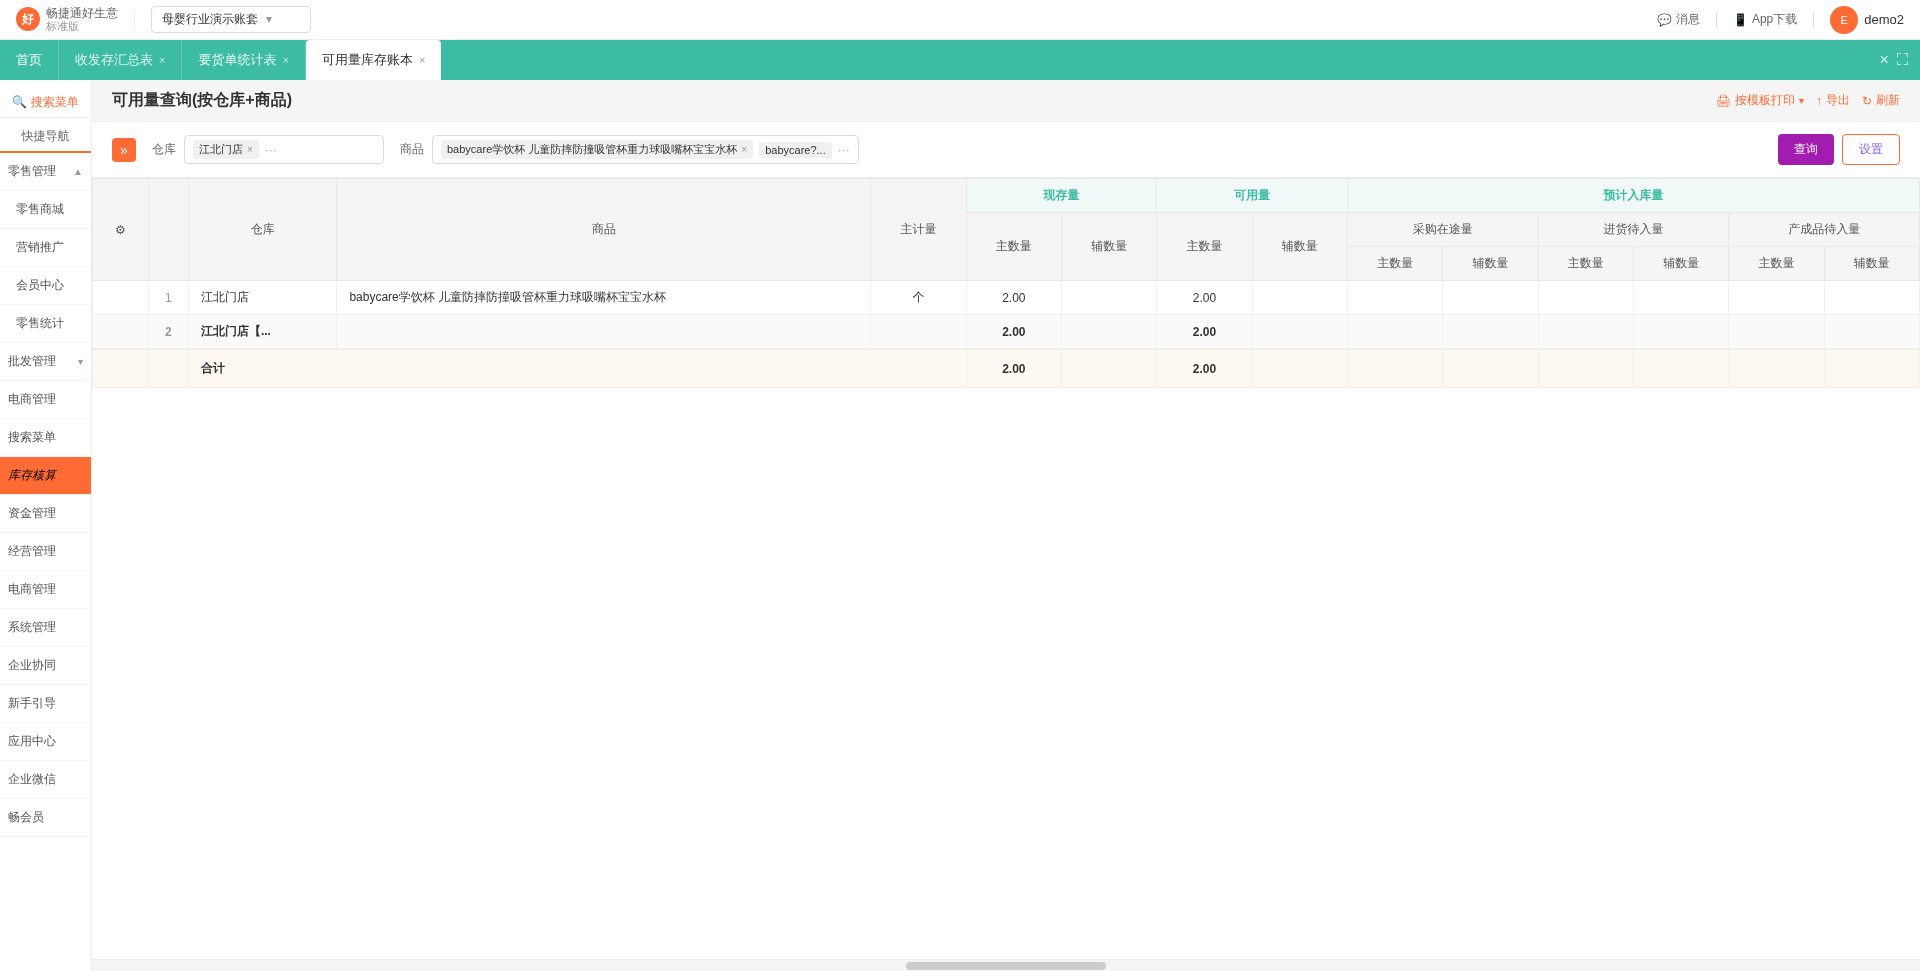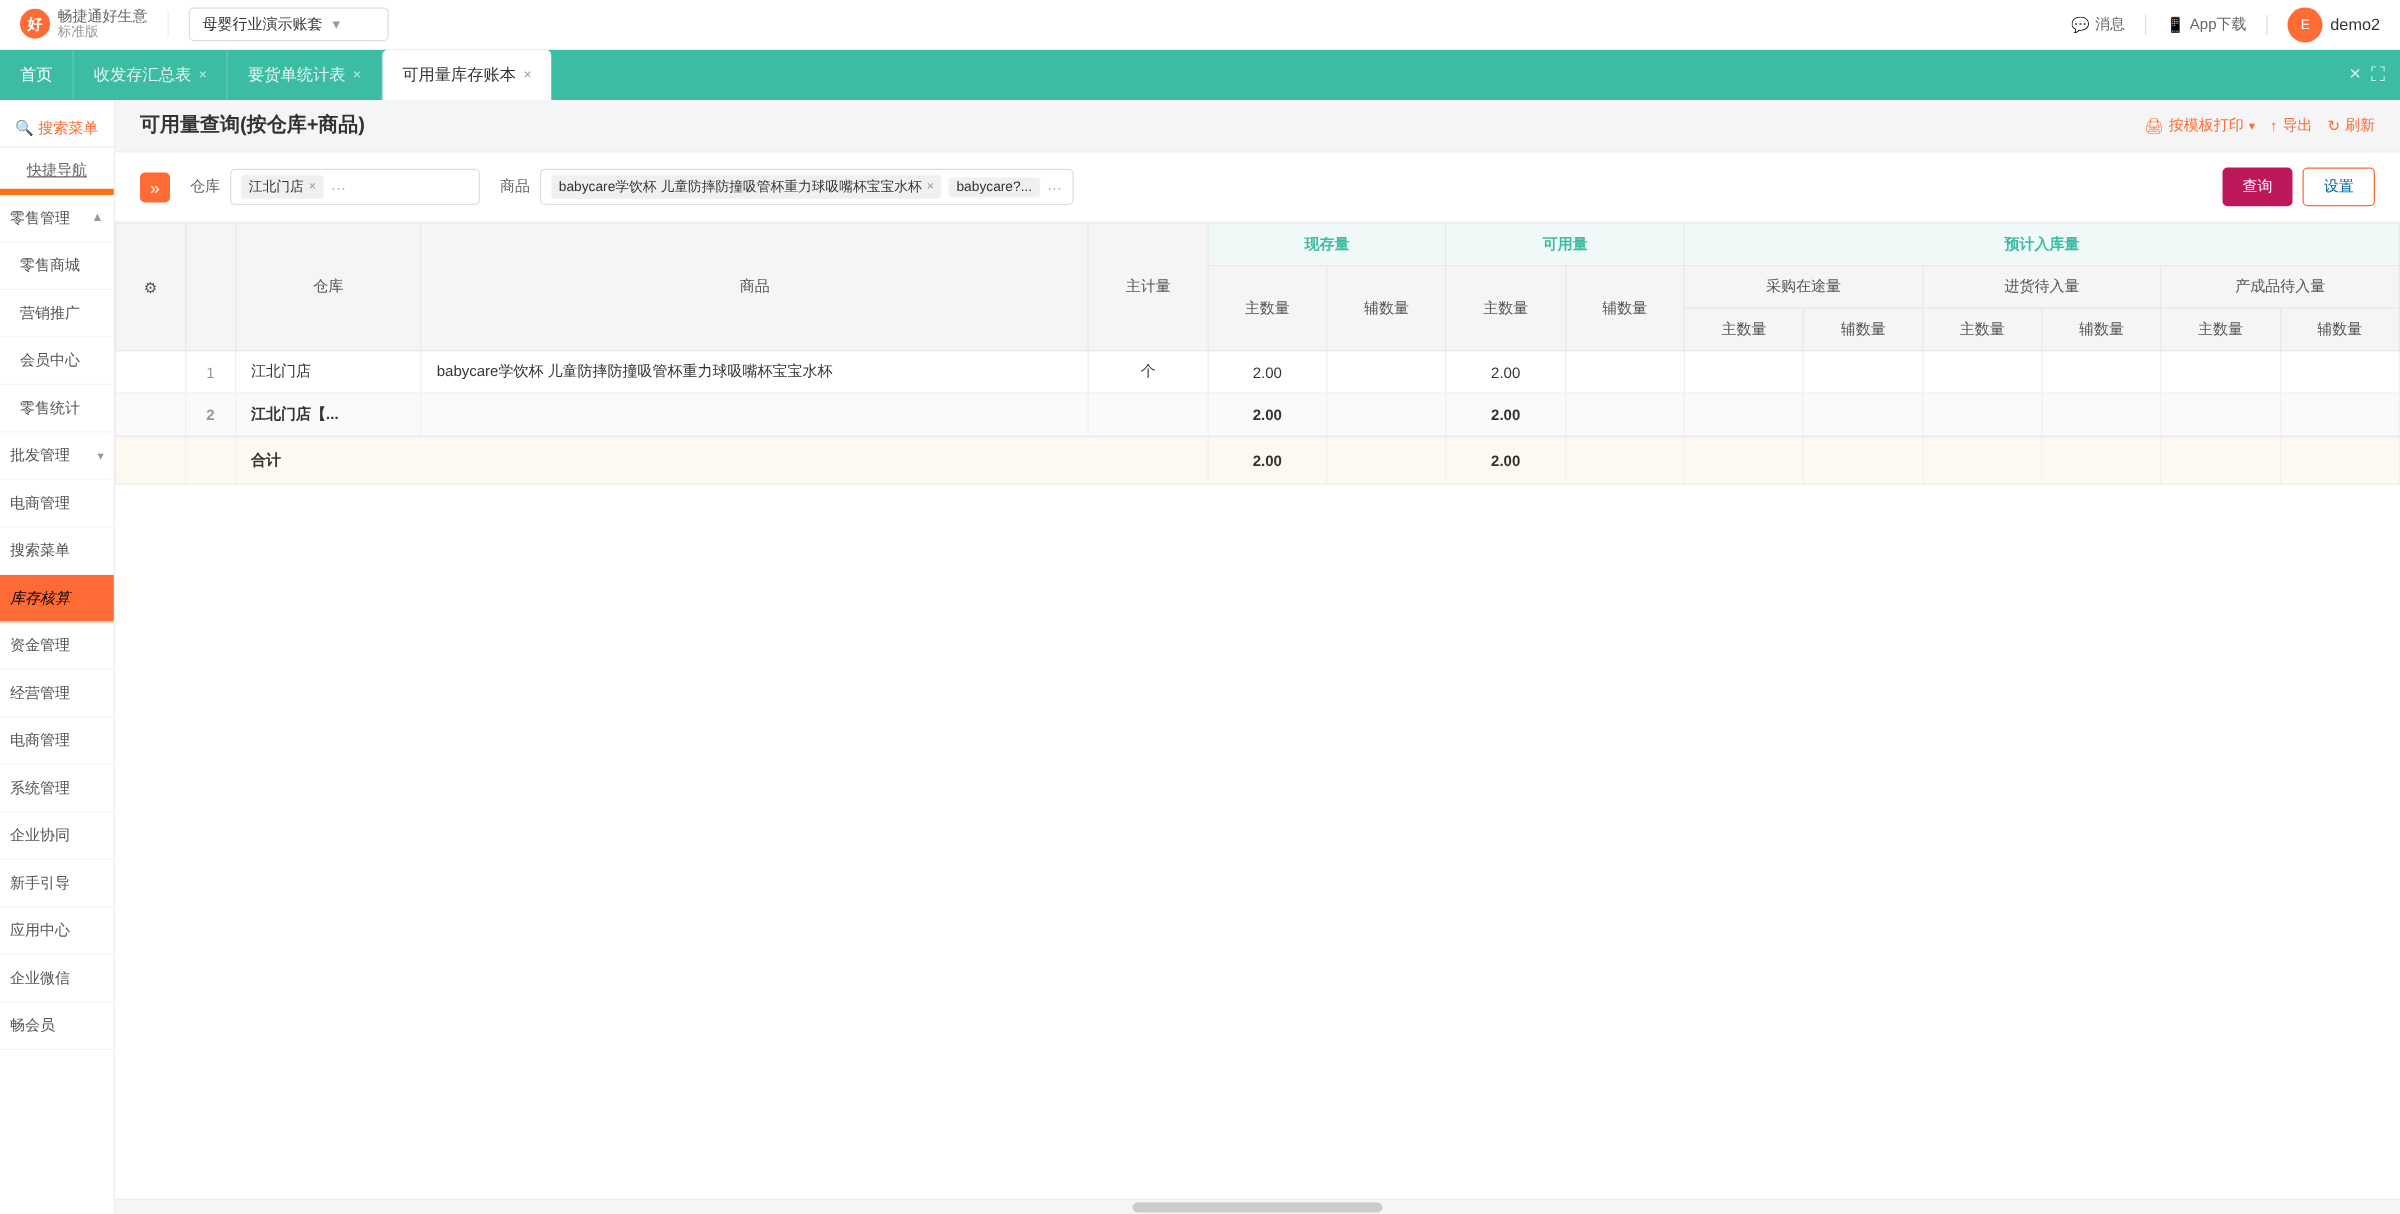--- a/index.html
+++ b/index.html
@@ -26,21 +26,21 @@
     .tab-home { font-size: 13px; color: white; }
     .tab-actions { margin-left: auto; display: flex; align-items: center; gap: 8px; padding-right: 12px; }
     .tab-action-btn { color: white; font-size: 16px; cursor: pointer; opacity: 0.8; }
 
     
     .main-layout { display: flex; height: calc(971px - 80px); }
 
     
     .sidebar { width: 92px; background: #fff; border-right: 1px solid #eee; display: flex; flex-direction: column; padding-top: 8px; flex-shrink: 0; }
     .sidebar-search { padding: 6px 8px; font-size: 12px; color: #ff6b35; cursor: pointer; border-bottom: 1px solid #eee; margin-bottom: 4px; text-align: center; }
-    .sidebar-nav { padding: 6px 8px; font-size: 12px; color: #666; cursor: pointer; border-bottom: 5px solid #f97316; text-align: center; text-decoration: underline; }
+    .sidebar-nav { padding: 6px 8px; font-size: 12px; color: #666; cursor: pointer; border-bottom: 2px solid #f97316; text-align: center; }
     .sidebar-item { padding: 10px 8px; font-size: 12px; color: #555; cursor: pointer; display: flex; align-items: center; justify-content: space-between; border-bottom: 1px solid #f5f5f5; }
     .sidebar-item.active { background: #ff6b35; color: #000000; font-style: italic; }
     .sidebar-item .arrow { font-size: 10px; color: #999; }
 
     
     .content { flex: 1; display: flex; flex-direction: column; overflow: hidden; }
 
     
     .page-header { background: #f5f5f5; padding: 10px 20px; display: flex; align-items: center; justify-content: space-between; border-bottom: 1px solid #eee; }
     .page-title { font-size: 16px; font-weight: 700; color: #333; }
@@ -50,22 +50,22 @@
     
     .filter-bar { background: #fff; padding: 12px 20px; border-bottom: 1px solid #eee; display: flex; align-items: center; gap: 16px; }
     .expand-btn { width: 24px; height: 24px; background: #ff6b35; color: white; border-radius: 4px; display: flex; align-items: center; justify-content: center; cursor: pointer; font-size: 14px; flex-shrink: 0; }
     .filter-field { display: flex; align-items: center; gap: 8px; }
     .filter-label { font-size: 12px; color: #666; white-space: nowrap; }
     .filter-input { display: flex; align-items: center; min-width: 200px; border: 1px solid #ddd; border-radius: 4px; padding: 4px 8px; background: #fff; gap: 6px; flex-wrap: wrap; }
     .filter-tag { background: #f0f0f0; border-radius: 3px; padding: 2px 6px; font-size: 11px; color: #333; display: flex; align-items: center; gap: 4px; }
     .filter-tag-close { color: #999; cursor: pointer; font-size: 10px; }
     .filter-more { color: #aaa; font-size: 12px; cursor: pointer; }
     .filter-actions { margin-left: auto; display: flex; gap: 8px; }
-    .btn-primary { background: #be185d; color: white; border: none; border-radius: 4px; padding: 6px 16px; font-size: 12px; cursor: pointer; }
-    .btn-setting { background: #fff; color: #0369a1; border: 1px solid #ff6b35; border-radius: 4px; padding: 6px 16px; font-size: 12px; cursor: pointer; }
+    .btn-primary { background: #a21caf; color: white; border: none; border-radius: 4px; padding: 6px 16px; font-size: 12px; cursor: pointer; }
+    .btn-setting { background: #fff; color: #8b5cf6; border: 1px solid #ff6b35; border-radius: 4px; padding: 6px 16px; font-size: 12px; cursor: pointer; }
 
     
     .table-container { flex: 1; overflow: auto; background: #fff; margin: 0; }
     table { width: 100%; border-collapse: collapse; font-size: 12px; }
     thead tr { background: #f5f5f5; }
     thead th { padding: 8px 12px; text-align: center; border: 1px solid #e8e8e8; font-weight: 500; color: #555; white-space: nowrap; }
     tbody tr { border-bottom: 1px solid #f0f0f0; }
     tbody td { padding: 8px 12px; text-align: center; border: 1px solid #f0f0f0; color: #333; white-space: nowrap; }
     tbody td.left { text-align: left; }
     .col-index { width: 40px; color: #999; }

